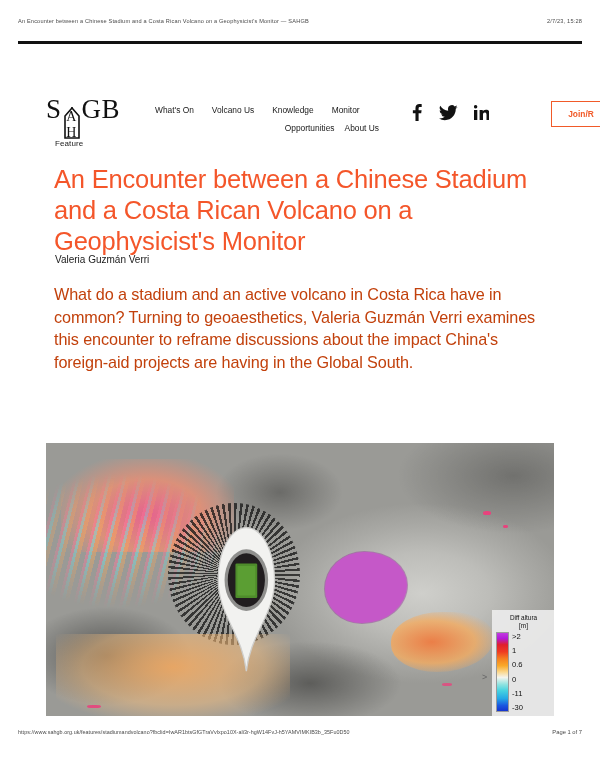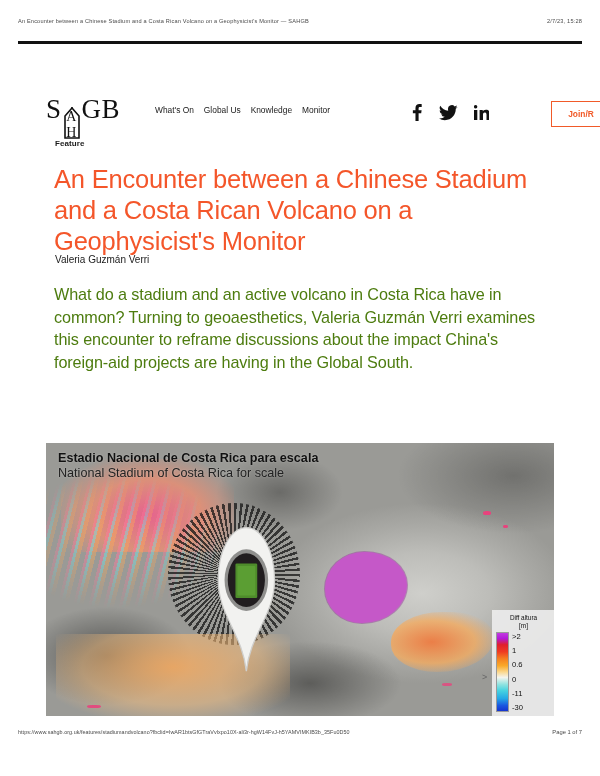--- a/index.html
+++ b/index.html
@@ -56,21 +56,21 @@
   .logo .gb{display:inline-block;}
   .logo-house{
     position:absolute;left:0;top:-16px;width:20px;height:32px;
     pointer-events:none;
   }
 
   .nav{
     position:absolute;left:155px;top:57px;width:230px;
     font-size:8.4px;color:#1a1a1a;line-height:18px;
   }
-  .nav .row1{display:flex;gap:10px;justify-content:flex-start;text-align:right;}
+  .nav .row1{display:flex;gap:18px;justify-content:flex-start;text-align:right;}
   .nav .row2{display:flex;gap:10px;justify-content:flex-end;padding-right:6px;}
   .nav a{color:#1a1a1a;text-decoration:none;white-space:nowrap;}
 
   .socials{
     position:absolute;left:410px;top:60px;display:flex;align-items:center;gap:16px;
   }
   .socials svg{display:block;}
 
   .join-btn{
     position:absolute;left:551px;top:57px;
@@ -79,34 +79,34 @@
     box-sizing:border-box;
     display:flex;align-items:center;justify-content:center;
     color:#f15a29;font-size:8.4px;font-weight:700;
     background:#fff;
     overflow:hidden;white-space:nowrap;
   }
 
   
   .kicker{
     position:absolute;left:55px;top:139px;
-    font-size:8px;font-weight:700;color:#1a1a1a;letter-spacing:.1px;
+    font-size:8px;font-weight:400;color:#1a1a1a;letter-spacing:.1px;
   }
   .headline{
     position:absolute;left:54px;top:147px;width:500px;
     font-size:25.5px;line-height:31px;color:#f4562a;font-weight:400;
     letter-spacing:-.2px;
   }
   .byline{
     position:absolute;left:55px;top:254px;
     font-size:10px;color:#1a1a1a;
   }
   .standfirst{
     position:absolute;left:54px;top:283px;width:485px;
-    font-size:16.2px;line-height:22.5px;color:#4d7c0f;
+    font-size:16.2px;line-height:22.5px;color:#c2410c;
     letter-spacing:-.1px;
   }
 
   
   .hero{
     position:absolute;left:46px;top:443px;width:508px;height:273px;
     overflow:hidden;background:#8c8c8c;
   }
   .hero-canvas{position:absolute;inset:0;}
 
@@ -247,23 +247,27 @@
           </svg>
           <span class="a">A</span>
           <span class="h">H</span>
         </span>
         <span class="gb">GB</span>
     </div>
 
     <div class="nav">
       <div class="row1">
         <a>What's On</a>
-        <a>Global Us</a>
+        <a>Volcano Us</a>
         <a>Knowledge</a>
         <a>Monitor</a>
+      </div>
+      <div class="row2">
+        <a>Opportunities</a>
+        <a>About Us</a>
       </div>
     </div>
 
     <div class="socials">
       <span>
         <svg width="13" height="17" viewBox="0 0 13 17">
             <path d="M8.6 17V9.3h2.6l.4-3H8.6V4.4c0-.87.24-1.46 1.49-1.46h1.6V.25C11.42.2 10.47.1 9.36.1 7.05.1 5.47 1.5 5.47 4.08V6.3H2.86v3h2.61V17z" fill="#111"></path>
           </svg>
       </span>
       <span>
@@ -304,24 +308,20 @@
       <div class="speck" style="left:8%;top:96%;width:14px;height:3px;opacity:.9;"></div>
 
       <svg style="position:absolute;left:29%;top:30%;width:21%;height:54%;" viewBox="0 0 100 230">
         <path d="M50 228 C44 170 6 140 6 86 C6 40 26 4 50 4 C74 4 94 40 94 86 C94 140 56 170 50 228 Z" fill="#f2f2f0" stroke="#cfcfcd" stroke-width="2"></path>
         <ellipse cx="50" cy="86" rx="34" ry="48" fill="#8f8f8d"></ellipse>
         <ellipse cx="50" cy="86" rx="29" ry="42" fill="#211d1f"></ellipse>
         <rect x="33" y="60" width="34" height="54" rx="2" fill="#4e8c2b"></rect>
         <rect x="36" y="64" width="28" height="46" rx="1.5" fill="#5b9e33"></rect>
       </svg>
 
-      <div class="img-caption">
-        <span class="l1">Estadio Nacional de Costa Rica para escala</span>
-        <span class="l2">National Stadium of Costa Rica for scale</span>
-      </div>
 
       <div class="credit">er – OVSICORI-UNA</div>
 
       <div class="legend">
         <div class="legend-title">Diff altura</div>
         <div class="legend-title">[m]</div>
         <div class="legend-body">
           <div class="legend-bar"></div>
           <div class="legend-ticks">
             <span>&gt;2</span>

